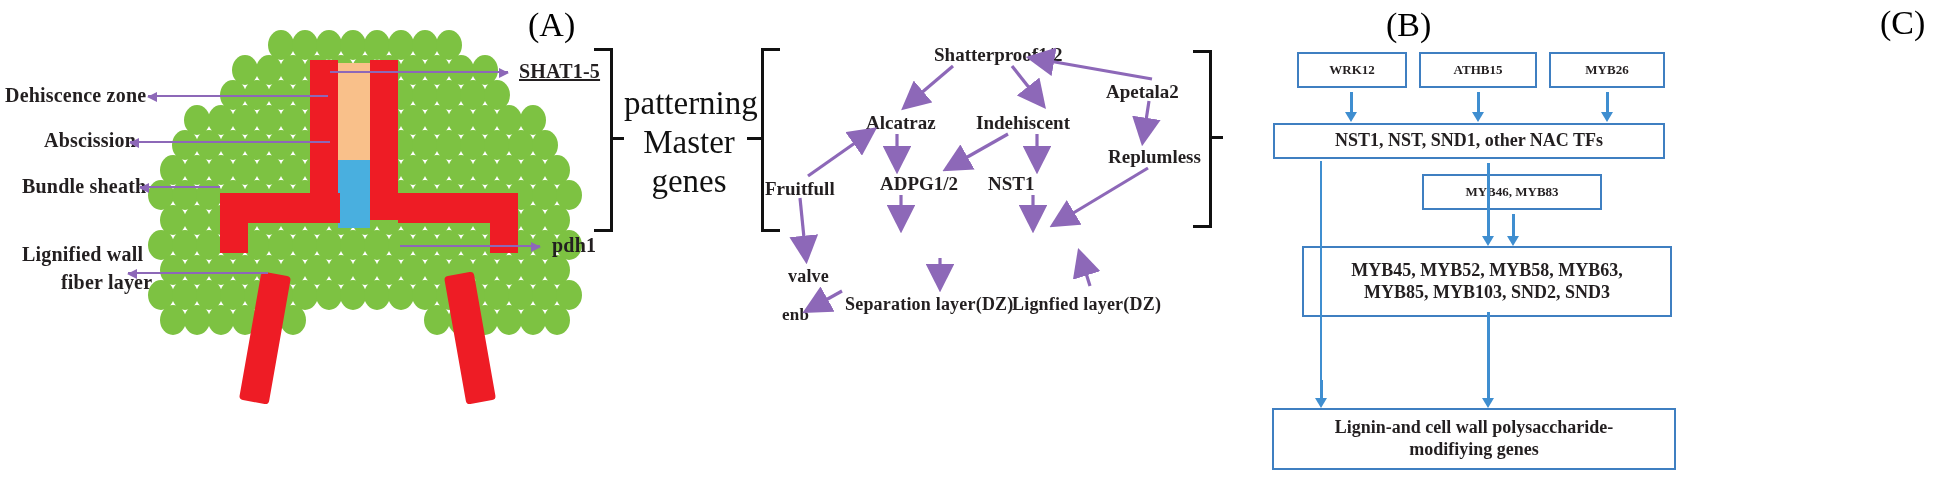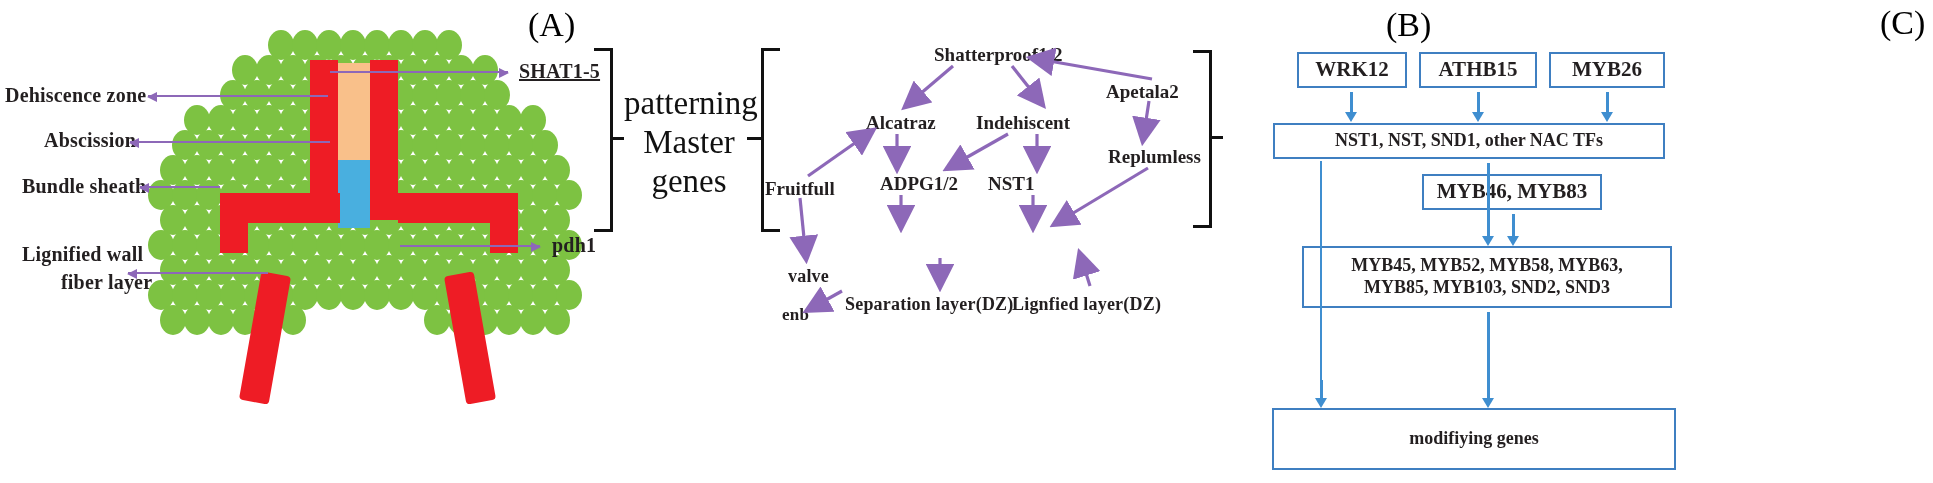--- a/index.html
+++ b/index.html
@@ -41,21 +41,21 @@
   .node{position:absolute;font-family:"Liberation Serif",serif;font-weight:700;
         font-size:19px;color:#231f20;white-space:nowrap;}
   svg.ov{position:absolute;left:0;top:0;width:1933px;height:483px;
          pointer-events:none;overflow:visible;}
 
   
   .cbox{position:absolute;border:2px solid #3f7fc1;background:#fff;
         display:flex;align-items:center;justify-content:center;text-align:center;
         font-family:"Liberation Serif",serif;font-weight:700;color:#231f20;
         line-height:1.2;box-sizing:border-box;}
-  .cbox.sm{font-size:21px;}
+  .cbox.sm{font-size:13px;}
   .cbox.md{font-size:18px;}
   .barrow{position:absolute;background:#3f8ed0;width:3px;}
   .barrow:after{content:"";position:absolute;left:-5px;bottom:-9px;width:0;height:0;
      border-left:6.5px solid transparent;border-right:6.5px solid transparent;
      border-top:10px solid #3f8ed0;}
   .bline{position:absolute;background:#3f8ed0;width:2px;}
 </style>
 </head>
 <body>
 
@@ -307,26 +307,27 @@
   <div class="abs panel-letter" style="left:1880px;top:4px;">(C)</div>
 
   <div class="cbox sm" style="left:1297px;top:52px;width:110px;height:36px;">WRK12</div>
   <div class="cbox sm" style="left:1419px;top:52px;width:118px;height:36px;">ATHB15</div>
   <div class="cbox sm" style="left:1549px;top:52px;width:116px;height:36px;">MYB26</div>
 
   <div class="cbox md" style="left:1273px;top:123px;width:392px;height:36px;">NST1, NST, SND1, other NAC TFs</div>
 
   <div class="cbox sm" style="left:1422px;top:174px;width:180px;height:36px;">MYB46, MYB83</div>
 
-  <div class="cbox md" style="left:1302px;top:246px;width:370px;height:62px;flex-direction:column;">
+  <div class="cbox md" style="left:1302px;top:246px;width:370px;height:71px;flex-direction:column;">
     <div>MYB45, MYB52, MYB58, MYB63,</div>
     <div>MYB85, MYB103, SND2, SND3</div>
   </div>
 
   <div class="cbox md" style="left:1272px;top:408px;width:404px;height:62px;flex-direction:column;">
+    <div>Lignin-and cell wall polysaccharide-</div>
     <div>modifiying genes</div>
   </div>
 
   <div class="barrow" style="left:1350px;top:92px;height:21px;"></div>
   <div class="barrow" style="left:1477px;top:92px;height:21px;"></div>
   <div class="barrow" style="left:1606px;top:92px;height:21px;"></div>
   <div class="barrow" style="left:1487px;top:163px;height:74px;"></div>
   <div class="barrow" style="left:1512px;top:214px;height:23px;"></div>
   <div class="bline" style="left:1320px;top:161px;height:238px;"></div>
   <div class="barrow" style="left:1320px;top:380px;height:19px;"></div>

